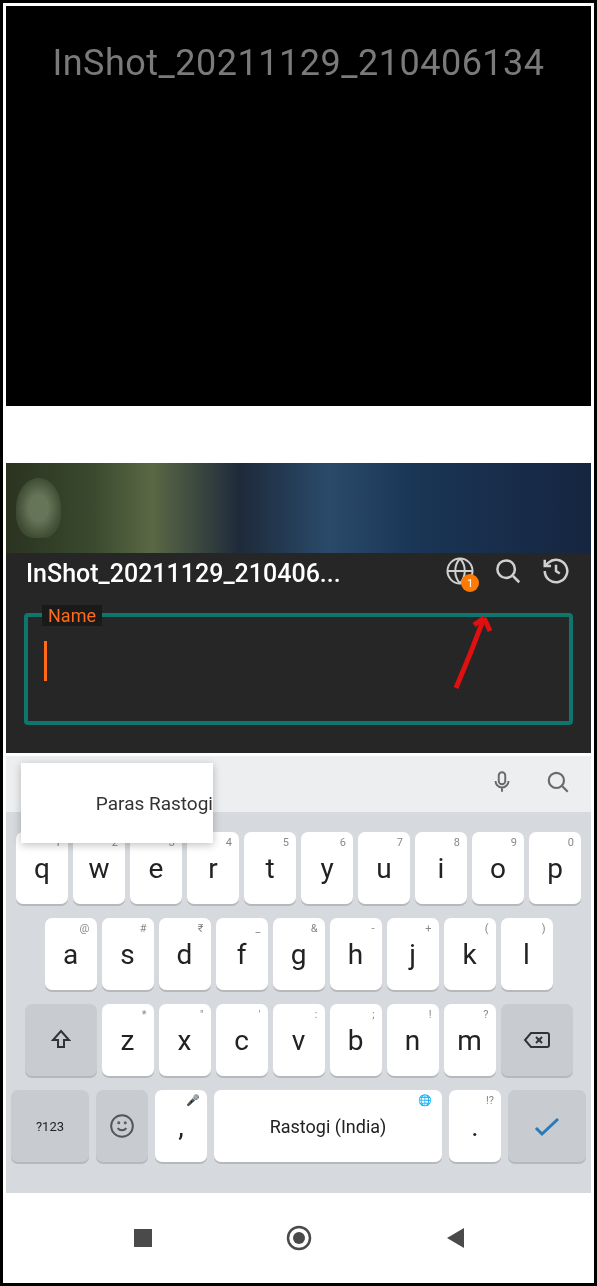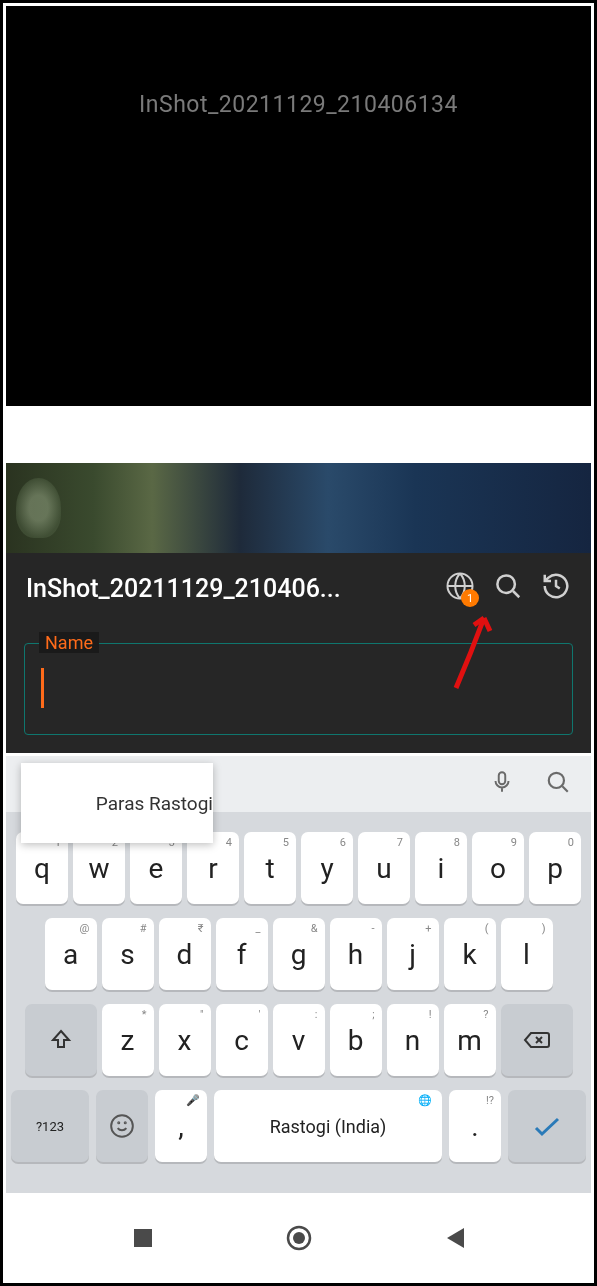--- a/index.html
+++ b/index.html
@@ -1,32 +1,32 @@
 <!DOCTYPE html>
 <html><head>
 <meta charset="utf-8">
 <style>
 * { margin: 0; padding: 0; box-sizing: border-box; font-family: -apple-system, Roboto, Arial, sans-serif; }
 body { width: 597px; height: 1286px; background: #fff; border: 3px solid #000; position: relative; overflow: hidden; }
 
 .top-black { position: absolute; top: 3px; left: 3px; right: 3px; height: 400px; background: #000; }
-.video-title { color: #7a7a7a; font-size: 23px; text-align: center; padding-top: 85px; letter-spacing: 0.5px; }
+.video-title { color: #7a7a7a; font-size: 36px; text-align: center; padding-top: 36px; letter-spacing: 0.5px; }
 
 .video-strip { position: absolute; top: 460px; left: 3px; right: 3px; height: 90px; background: linear-gradient(90deg, #2a3320 0%, #3a4a2e 15%, #5a6845 25%, #1e2a3a 40%, #2a4a6a 55%, #1a3555 70%, #152540 100%); }
 .video-strip::before { content: ""; position: absolute; left: 10px; top: 15px; width: 45px; height: 60px; background: radial-gradient(ellipse, #8a9a7a 30%, #4a5a3e 70%); border-radius: 50% 50% 40% 40%; opacity: 0.6; }
 
 .dark-bar { position: absolute; top: 550px; left: 3px; right: 3px; height: 200px; background: rgba(0,0,0,0.85); }
-.filename-row { display: flex; align-items: center; padding: 18px 20px; gap: 18px; }
+.filename-row { display: flex; align-items: center; padding: 3px 20px; gap: 18px; }
 .filename { color: #fff; font-size: 25px; font-weight: 500; flex: 1; white-space: nowrap; overflow: hidden; }
 .icon-btn { color: #d0d0d0; position: relative; cursor: pointer; }
 .badge { position: absolute; bottom: -2px; right: -4px; width: 18px; height: 18px; background: #ff7a00; border-radius: 50%; color: #fff; font-size: 11px; display: flex; align-items: center; justify-content: center; }
 
 .arrow { position: absolute; left: 443px; top: 600px; pointer-events: none; }
 
-.name-field { margin: 20px 18px 0; border: 1px solid #0f766e; border-radius: 4px; height: 92px; position: relative; }
+.name-field { margin: 20px 18px 0; border: 4px solid #0f766e; border-radius: 4px; height: 112px; position: relative; }
 .name-label { position: absolute; top: -12px; left: 14px; background: #1a1a1a; padding: 0 6px; color: #ff6b1a; font-size: 18px; }
 .cursor { position: absolute; left: 16px; top: 24px; width: 3px; height: 40px; background: #ff6b1a; }
 
 .kbd-bar { position: absolute; top: 753px; left: 3px; right: 3px; height: 56px; background: #eceef0; display: flex; align-items: center; justify-content: flex-end; padding-right: 20px; gap: 30px; }
 .kbd-bar svg { color: #6a6a6a; }
 
 .suggestion { position: absolute; top: 760px; left: 18px; width: 192px; height: 80px; background: #fff; box-shadow: 0 2px 8px rgba(0,0,0,0.25); display: flex; align-items: center; padding-left: 22px; font-size: 19px; color: #333; z-index: 5; justify-content: flex-end; }
 
 .keyboard { position: absolute; top: 809px; left: 3px; right: 3px; bottom: 90px; background: #d6d9dd; padding: 20px 5px 10px; }
 .krow { display: flex; justify-content: center; gap: 5px; margin-bottom: 14px; }

